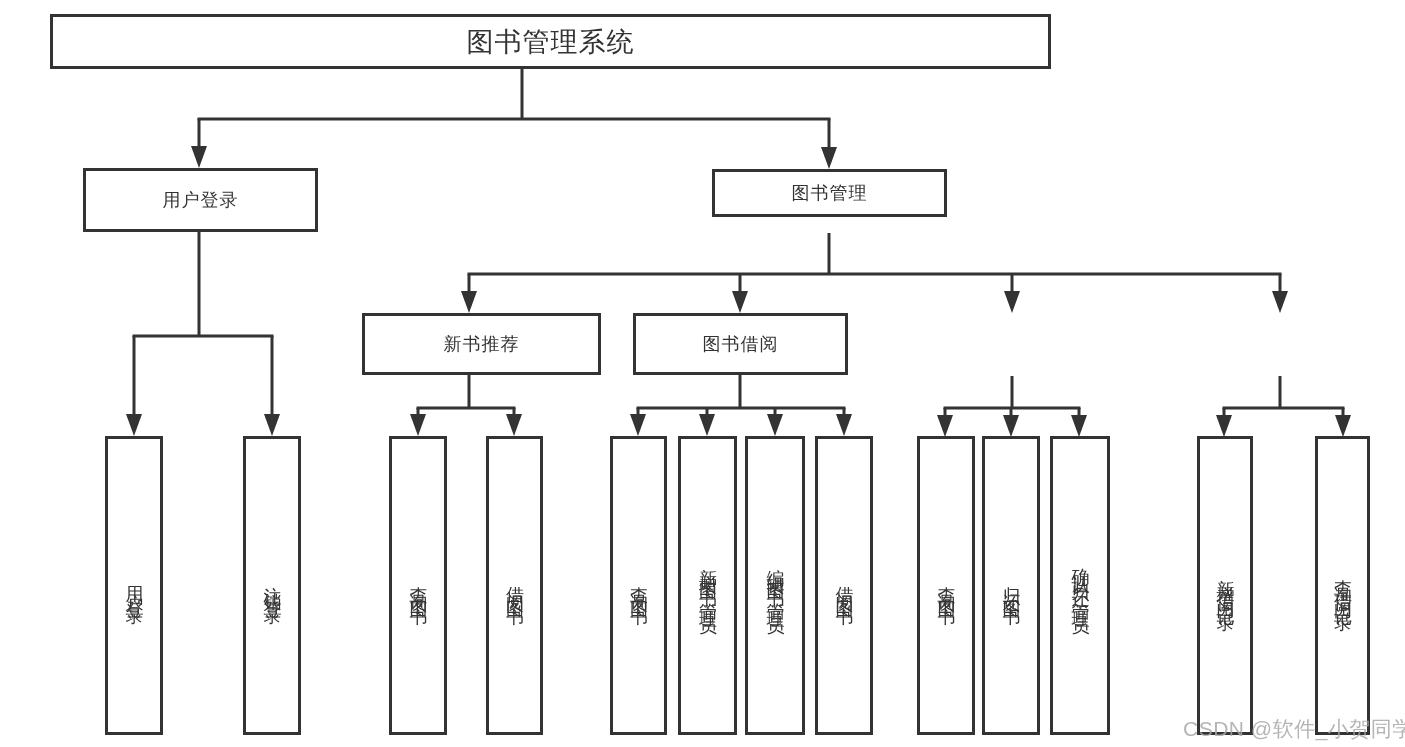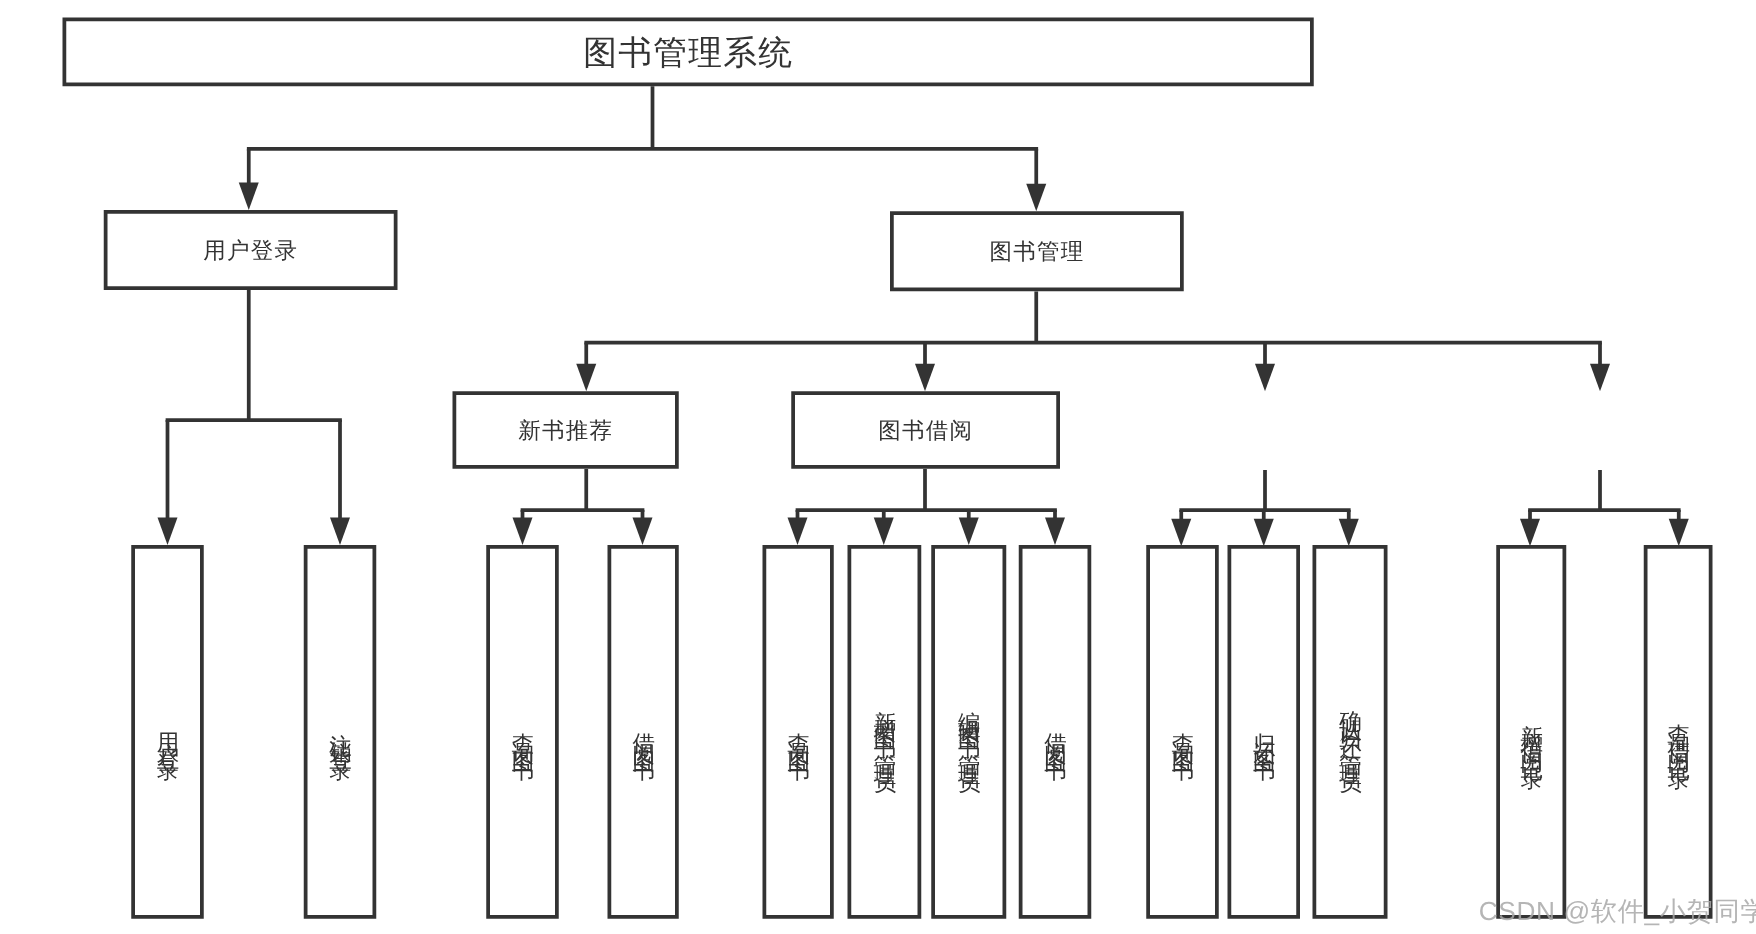--- a/index.html
+++ b/index.html
@@ -28,22 +28,22 @@
   .leaf { top: 436px; height: 299px; }
   .leaf span {
     writing-mode: vertical-rl;
     text-orientation: mixed;
     letter-spacing: 7px;
     line-height: 1.05;
     white-space: normal;
   }
   #n-root       { left: 22px;   top: 14px;  width: 1001px; height: 55px; font-size: 27px; margin-left: 28px; }
   #n-user-login { left: 83px;   top: 168px; width: 235px;  height: 64px; }
-  #n-book-mgmt  { left: 712px;  top: 169px; width: 235px;  height: 64px; }
-  #n-new-rec    { left: 362px;  top: 313px; width: 181px;  height: 62px; }
+  #n-book-mgmt  { left: 712px;  top: 169px; width: 235px;  height: 48px; }
+  #n-new-rec    { left: 362px;  top: 313px; width: 239px;  height: 62px; }
   #n-borrow     { left: 633px;  top: 313px; width: 215px;  height: 62px; }
   #n-current    { left: 902px;  top: 313px; width: 221px;  height: 63px; }
   #n-records    { left: 1173px; top: 313px; width: 214px;  height: 63px; }
 
   #l-user-login { left: 105px;  width: 58px; }
   #l-logout     { left: 243px;  width: 58px; }
   #l-rec-query  { left: 389px;  width: 58px; }
   #l-rec-borrow { left: 486px;  width: 57px; }
   #l-bb-query   { left: 610px;  width: 57px; }
   #l-bb-add     { left: 678px;  width: 59px; }

